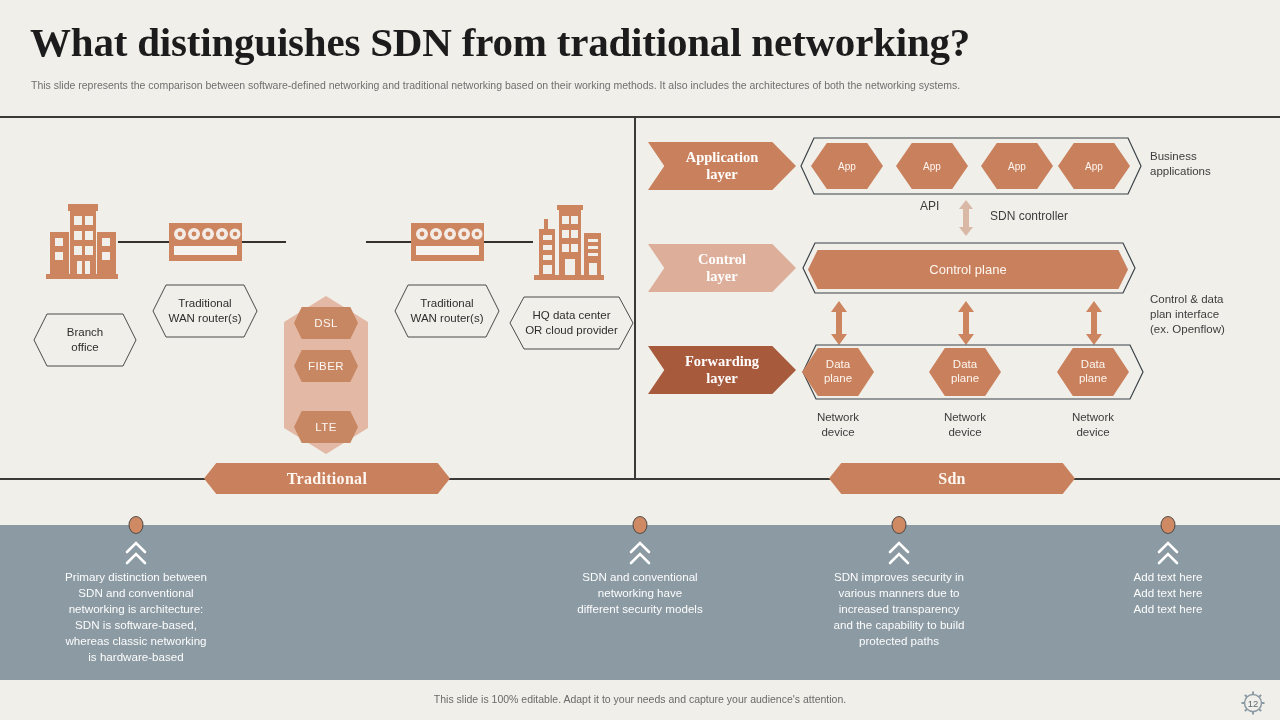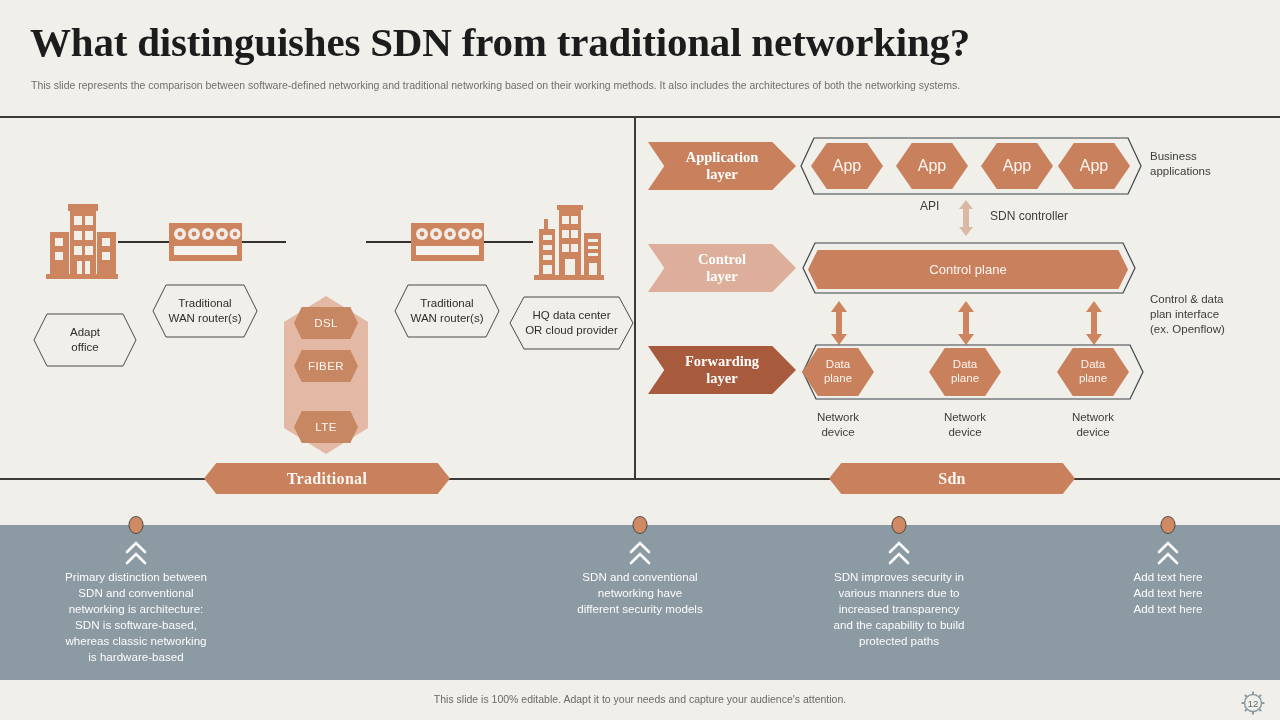--- a/index.html
+++ b/index.html
@@ -71,21 +71,21 @@
     text-align:center; line-height:1.15;
     clip-path:polygon(0% 0%, 84% 0%, 100% 50%, 84% 100%, 0% 100%, 11% 50%);
   }
   .outer-hex-wrap { position:absolute; }
   .outer-hex-wrap svg { position:absolute; left:0; top:0; }
 
   .app-hex {
     position:absolute; width:72px; height:46px; background:#c9805c;
     clip-path:polygon(22% 0%,78% 0%,100% 50%,78% 100%,22% 100%,0% 50%);
     display:flex; align-items:center; justify-content:center;
-    color:#fdf6f1; font-size:16px;
+    color:#fdf6f1; font-size:10px;
   }
   .dp-hex {
     position:absolute; width:72px; height:48px; background:#c9805c;
     clip-path:polygon(22% 0%,78% 0%,100% 50%,78% 100%,22% 100%,0% 50%);
     display:flex; flex-direction:column; align-items:center; justify-content:center;
     color:#fdf6f1; font-size:11.5px; line-height:1.2; text-align:center;
   }
   #control-plane-hex {
     position:absolute; left:808px; top:250px; width:320px; height:39px;
     background:#c9805c;
@@ -270,21 +270,21 @@
           <rect x="57" y="52" width="10" height="3"></rect>
           <rect x="58" y="62" width="8" height="12"></rect>
         </g>
       </svg>
     </div>
 
     <div class="hexlabel-wrap" style="left:33px; top:195px; width:104px; height:54px;">
       <svg width="104" height="54" viewBox="0 0 104 54">
         <polygon points="14,1 90,1 103,27 90,53 14,53 1,27" fill="#f0efea" stroke="#4a4a48" stroke-width="1"></polygon>
       </svg>
-      <div class="txt" style="white-space:pre-line;">Adapt
+      <div class="txt" style="white-space:pre-line;">Branch
 office</div>
     </div>
 
     <div class="hexlabel-wrap" style="left:152px; top:166px; width:106px; height:54px;">
       <svg width="106" height="54" viewBox="0 0 106 54">
         <polygon points="14,1 92,1 105,27 92,53 14,53 1,27" fill="#f0efea" stroke="#4a4a48" stroke-width="1"></polygon>
       </svg>
       <div class="txt" style="white-space:pre-line;">Traditional
 WAN router(s)</div>
     </div>

